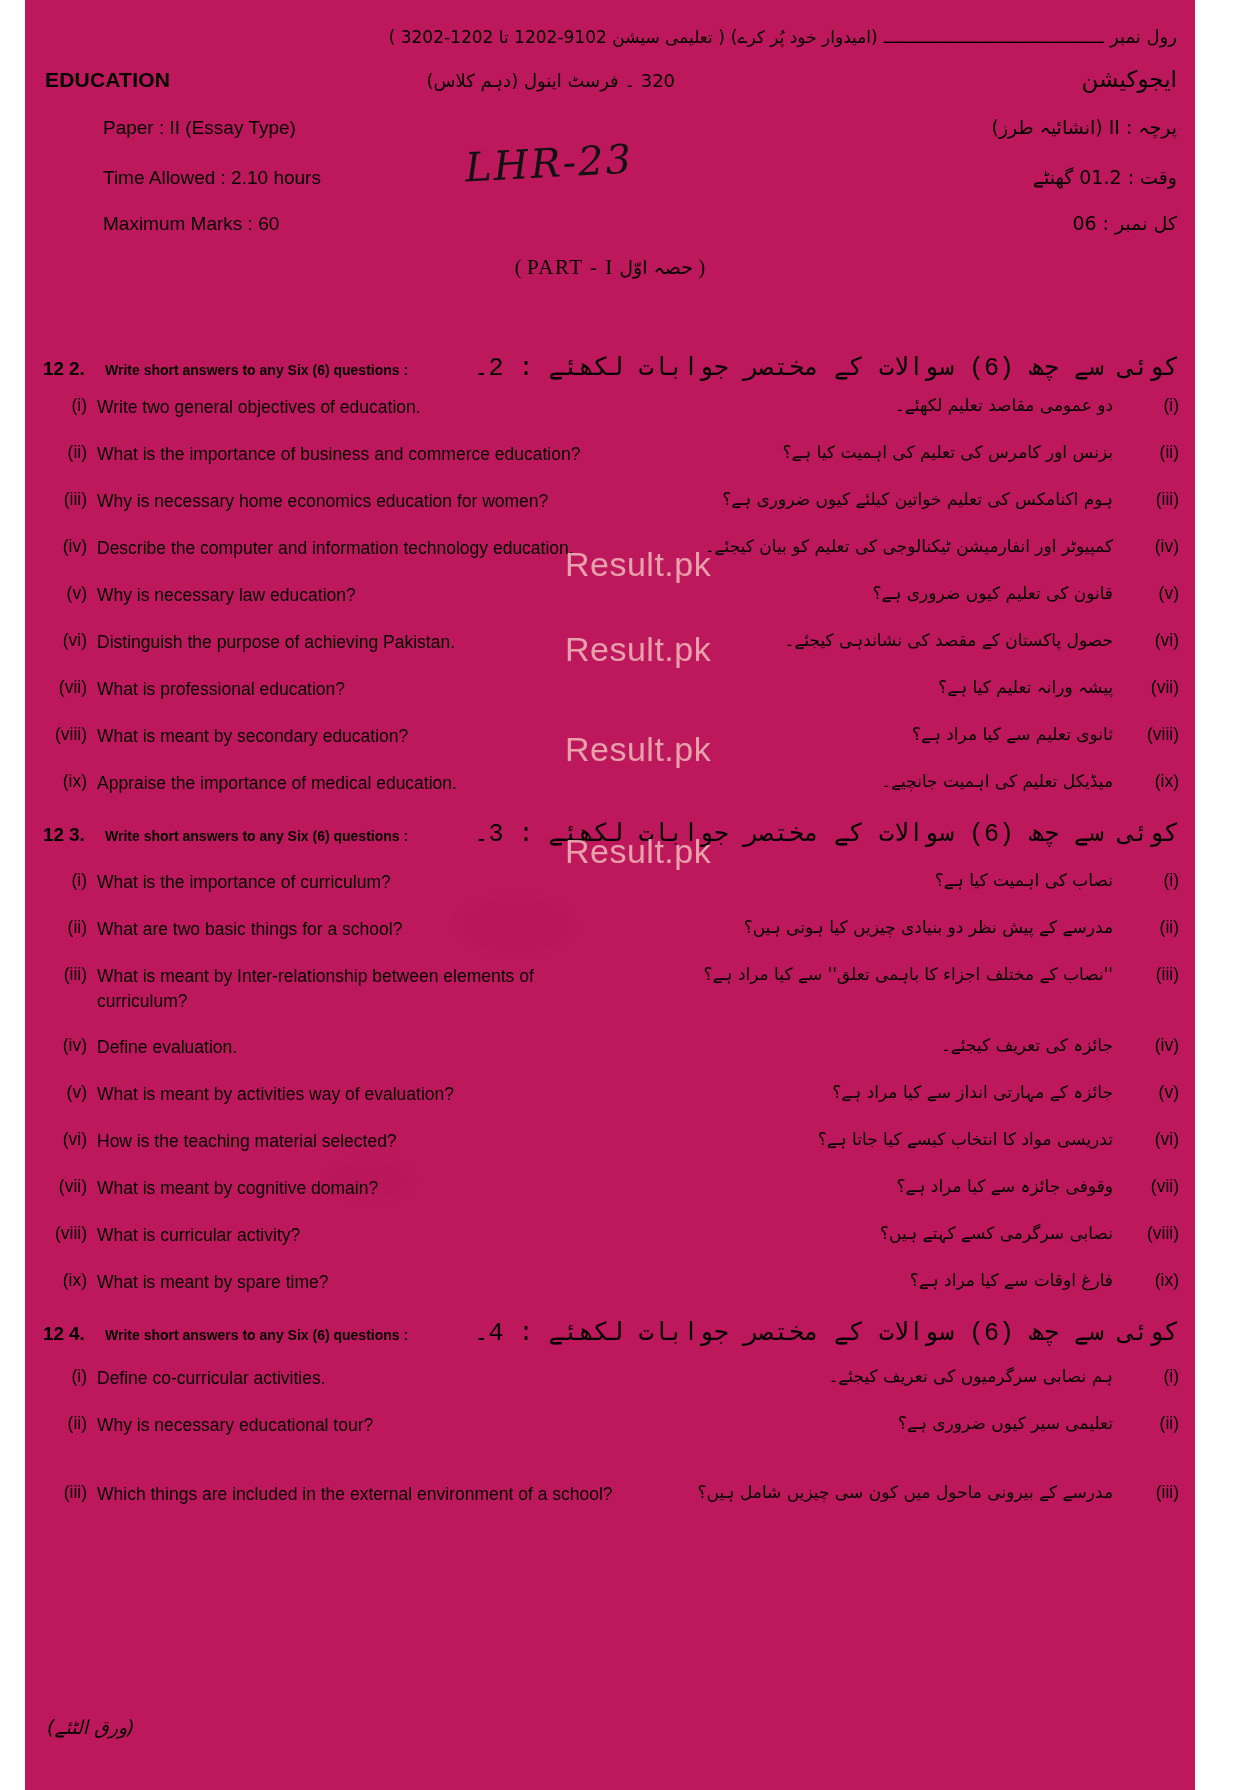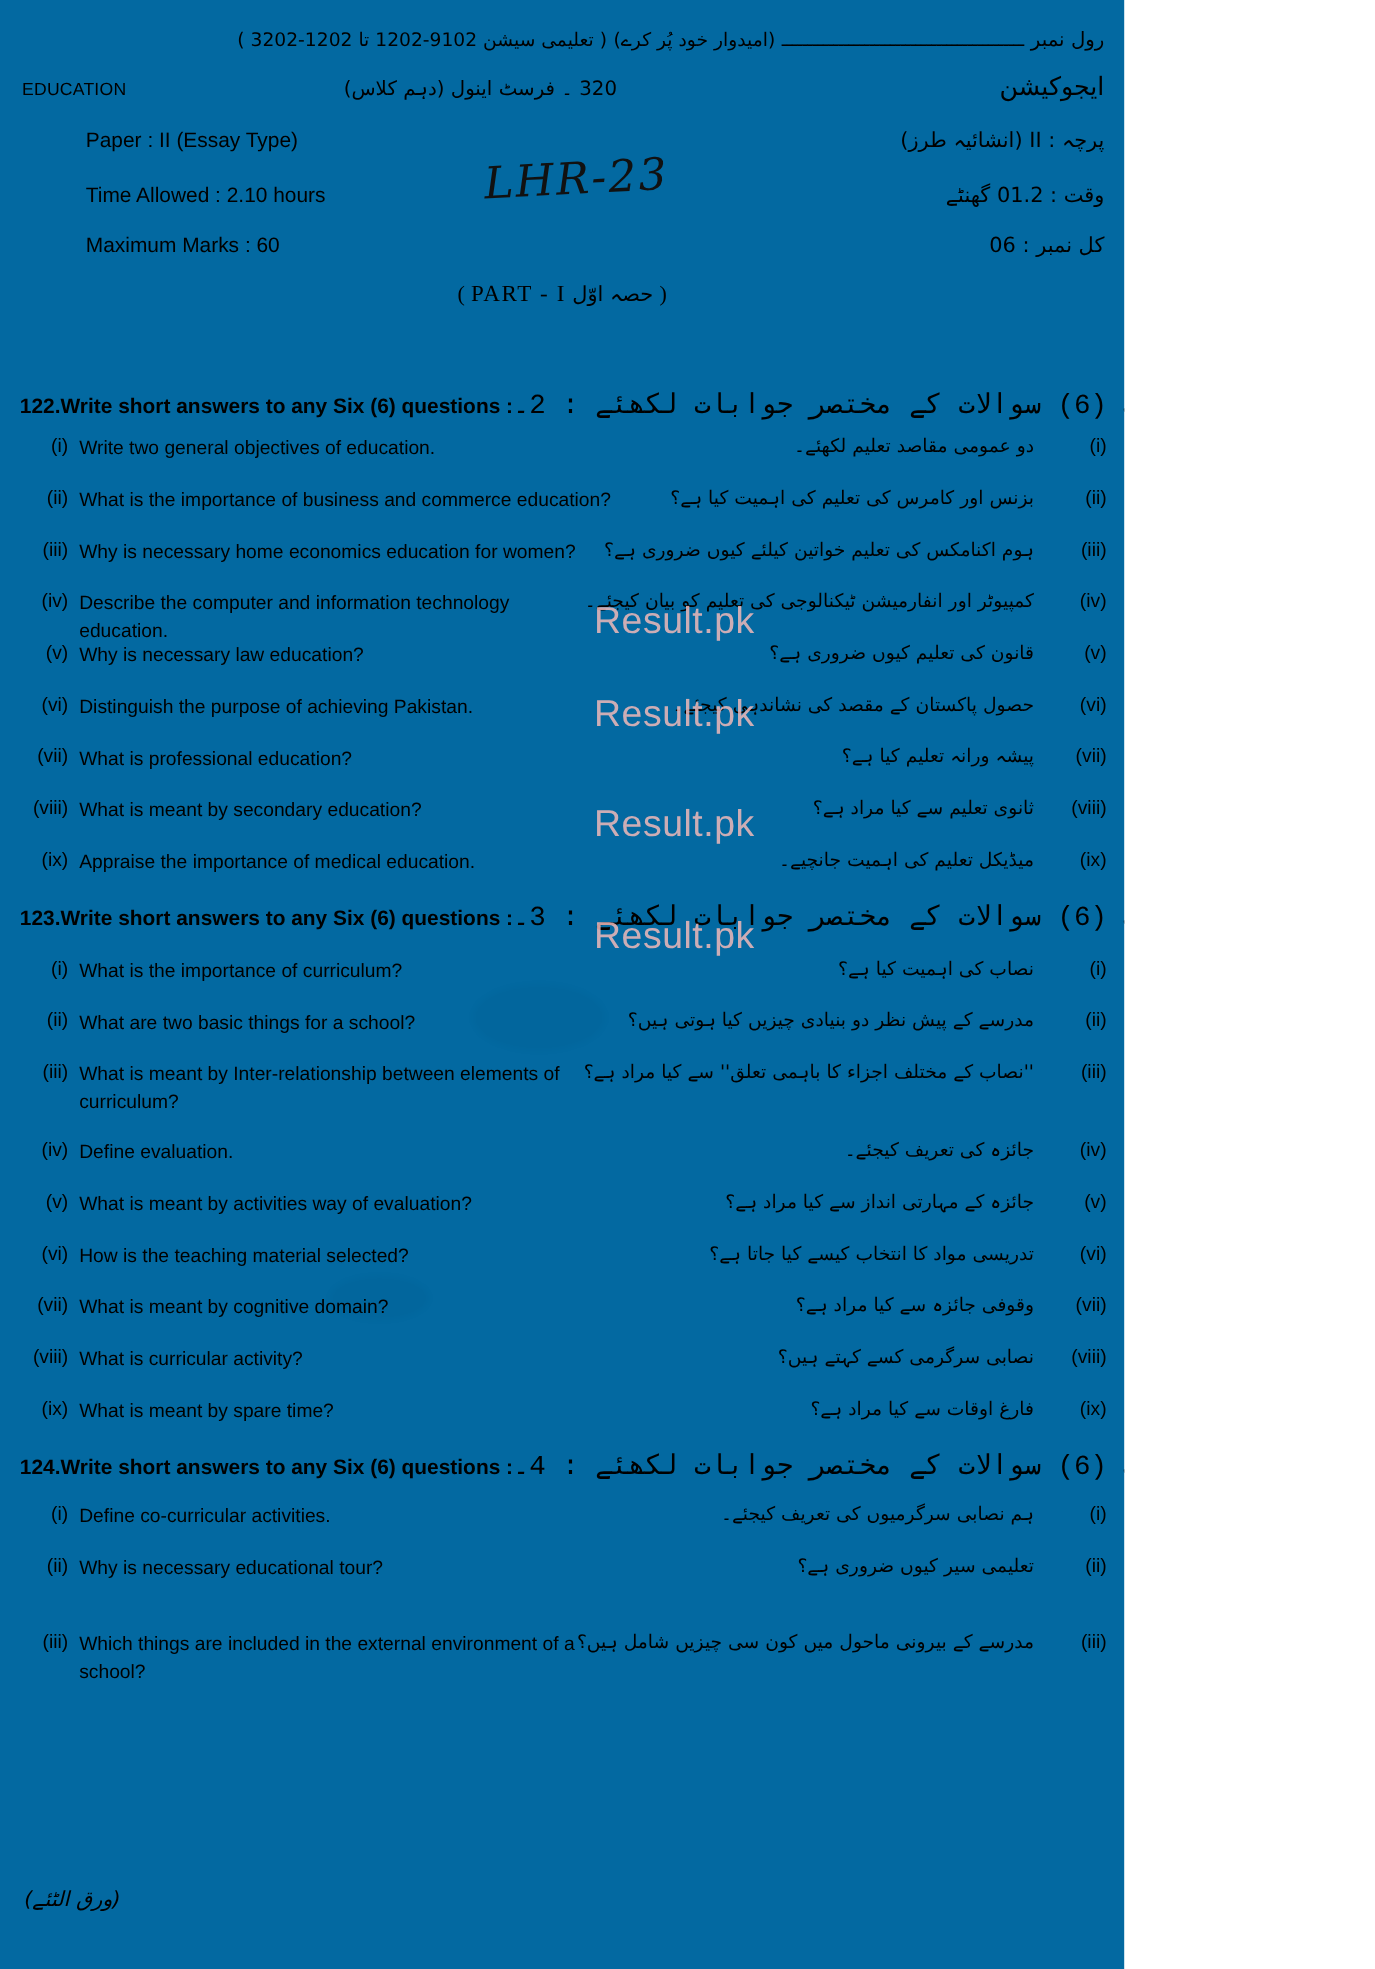--- a/index.html
+++ b/index.html
@@ -6,24 +6,25 @@
     margin: 0;
     padding: 0;
     background: #ffffff;
   }
   body {
     font-family: "Liberation Sans", sans-serif;
     color: #000000;
   }
   #page {
     position: relative;
-    width: 1022px;
+    width: 1170px;
     height: 1790px;
-    background: #0369a1;
+    background: #be185d;
     overflow: hidden;
+    margin-left: 25px;
   }
   .ur     { font-family: "DejaVu Sans", sans-serif; direction: rtl; unicode-bidi: bidi-override; }
   .serif  { font-family: "Liberation Serif", serif; }
 
   
   .hdr-line1 {
     position: absolute;
     top: 26px; left: 0; right: 18px;
     display: flex;
     justify-content: flex-end;
@@ -37,22 +38,22 @@
     white-space: nowrap;
   }
   .hdr-line2 {
     position: absolute;
     top: 66px; left: 20px; right: 18px;
     display: flex;
     justify-content: space-between;
     align-items: baseline;
   }
   .subject-en {
-    font-size: 16px;
-    font-weight: normal;
+    font-size: 21px;
+    font-weight: bold;
     letter-spacing: 0.2px;
     text-align: right;
   }
   .subject-mid {
     font-size: 18px;
     margin-right: 150px;
   }
   .subject-ur {
     font-size: 23px;
   }
@@ -113,21 +114,21 @@
     font-size: 19px;
     font-weight: bold;
     box-sizing: border-box;
   }
   .qnum {
     width: 36px;
     font-size: 19px;
     font-weight: bold;
   }
   .qtitle-en {
-    font-size: 19px;
+    font-size: 14px;
     font-weight: bold;
     white-space: nowrap;
   }
   .qhead-ur {
     margin-left: auto;
     font-size: 25px;
     font-family: Liberation Mono, monospace;
     white-space: nowrap;
   }
 

